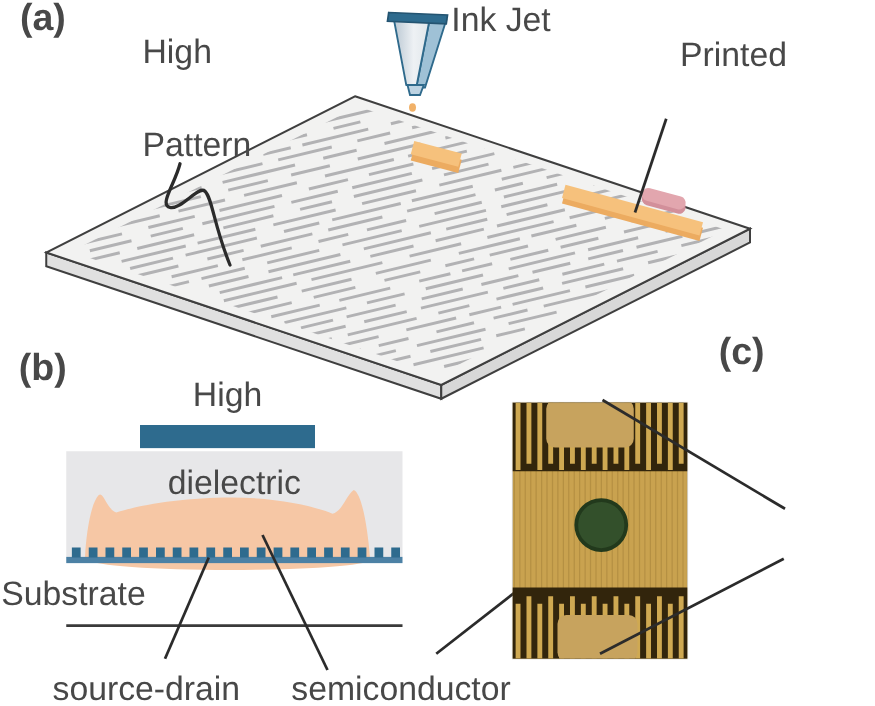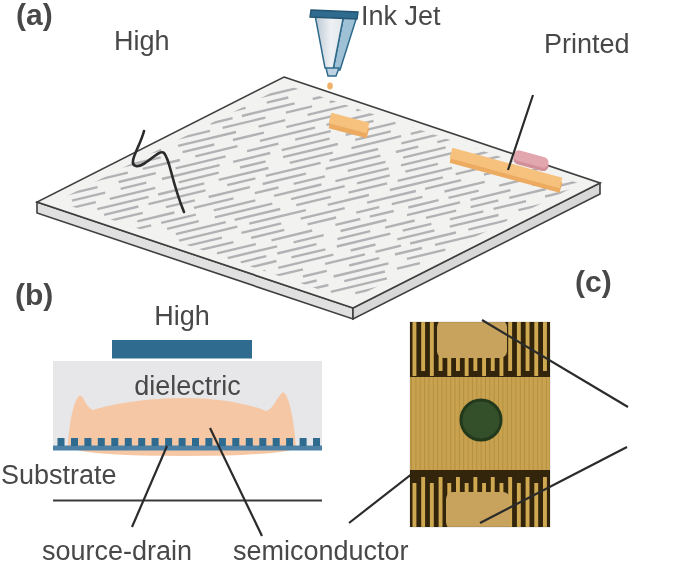--- a/index.html
+++ b/index.html
@@ -639,21 +639,21 @@
     <rect class="padfill" x="437" y="320" width="70" height="38" rx="7"></rect>
     <rect class="padfill" x="446" y="492" width="64" height="37" rx="7"></rect>
     <circle class="greenfill" cx="481" cy="420" r="20"></circle>
   </g>
   <rect x="410" y="322" width="140" height="205" fill="none" stroke="#00000022" stroke-width="1"></rect>
   <line class="ptr" x1="628" y1="407" x2="482" y2="320"></line>
   <line class="ptr" x1="627" y1="447" x2="480" y2="523"></line>
 </svg>
 
 <div class="lbl panel-letter" style="left:16px;top:-3px;">(a)</div>
-<div class="lbl ann3" style="left:79px;top:23px;margin-left:35px;"><span>High</span><br><br></div>
+<div class="lbl ann3" style="left:79px;top:23px;margin-left:35px;"><span>High</span><br><br><span>Pattern</span></div>
 <div class="lbl ann" style="left:361px;top:-1px;">Ink Jet</div>
 <div class="lbl ann" style="left:544px;top:27px;"><span>Printed</span><br></div>
 
 <div class="lbl panel-letter" style="left:15px;top:277px;">(b)</div>
 <div class="lbl ann ctr" style="left:112px;top:299px;width:140px;">High</div>
 <div class="lbl ann ctr" style="left:53px;top:369px;width:269px;">dielectric</div>
 <div class="lbl ann" style="left:1px;top:458px;">Substrate</div>
 <div class="lbl ann" style="left:42px;top:534px;">source-drain</div>
 <div class="lbl ann" style="left:233px;top:534px;">semiconductor</div>
 

